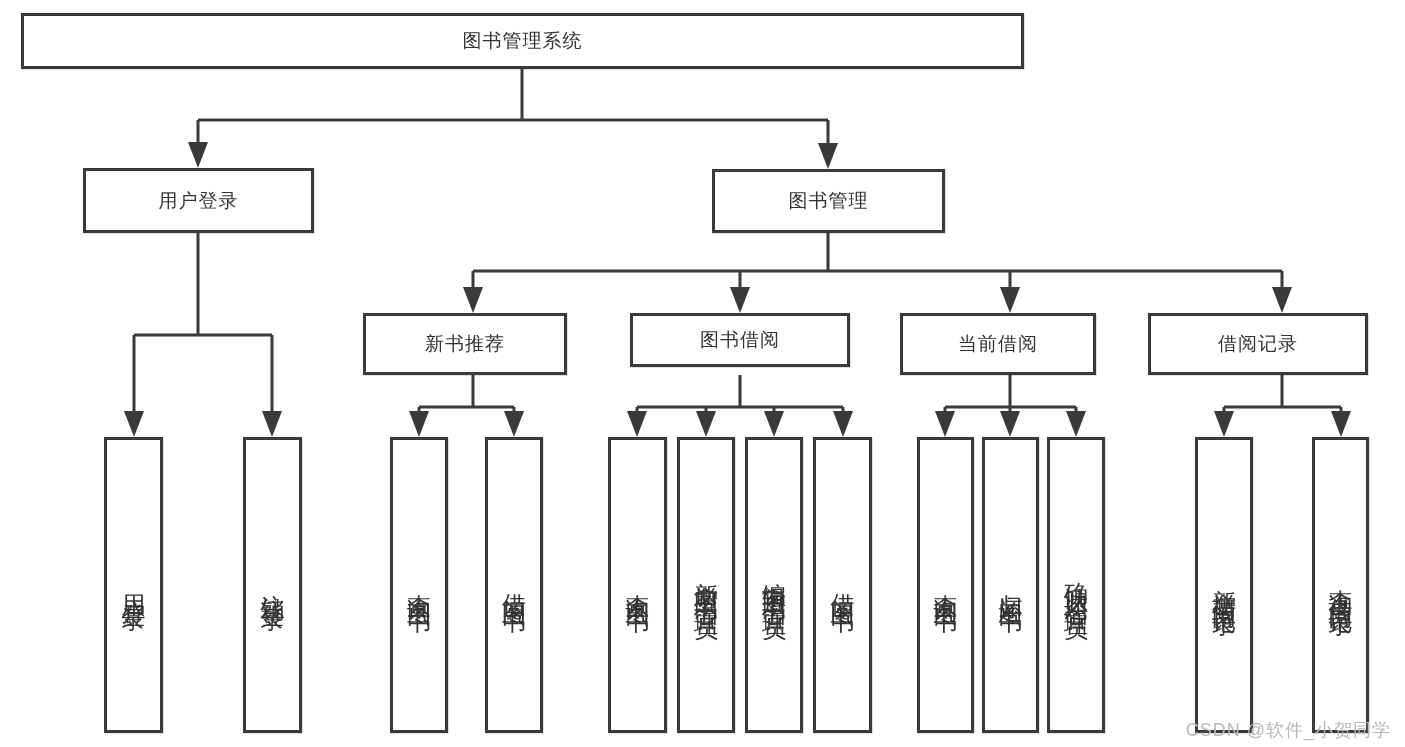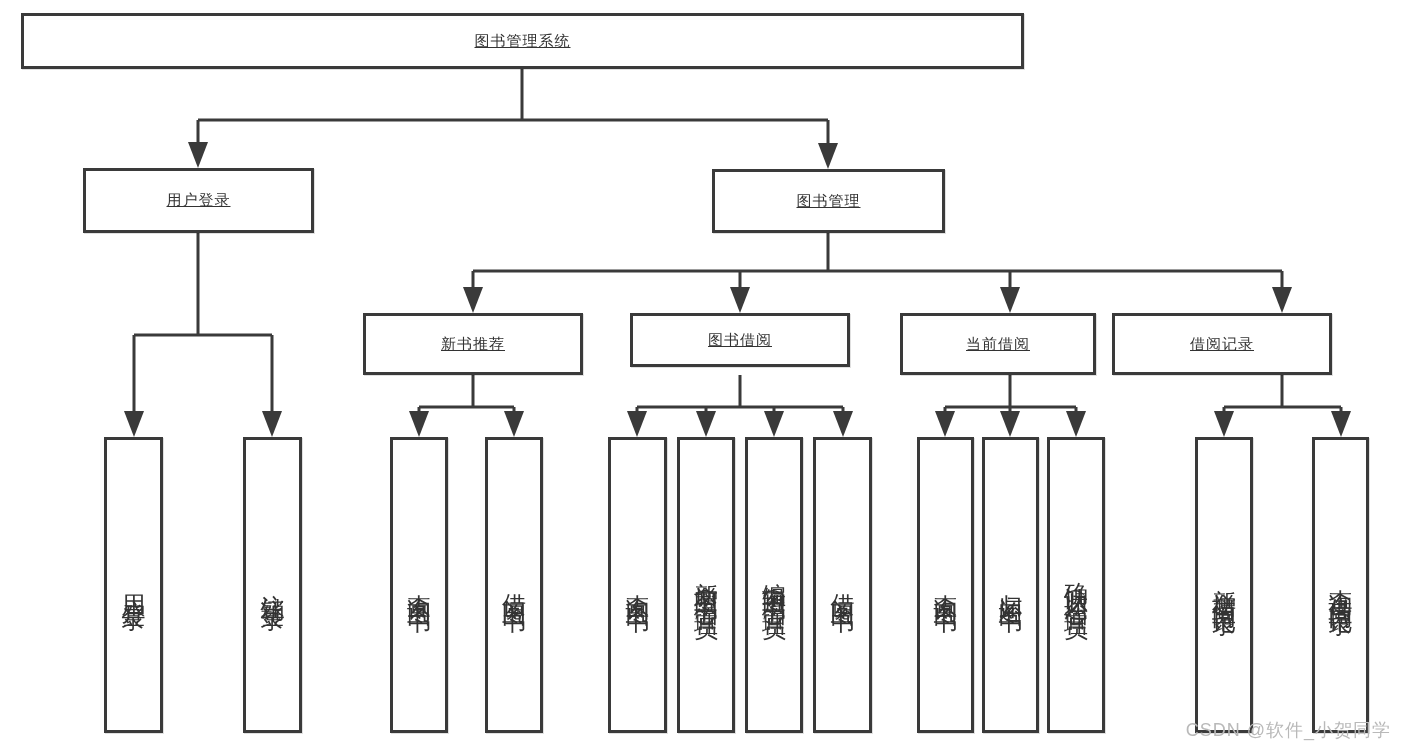--- a/index.html
+++ b/index.html
@@ -38,21 +38,21 @@
     position: absolute;
     background: var(--background);
     border: 3px solid var(--line);
     display: flex;
     align-items: center;
     justify-content: center;
     color: var(--text);
     z-index: 2;
     box-shadow: 1px 1px 0 rgba(0,0,0,0.12);
   }
-  .hnode { font-size: 15px; letter-spacing: 1px; white-space: nowrap; text-decoration: underline; }
+  .hnode { font-size: 19px; letter-spacing: 1px; white-space: nowrap; }
   .vnode span {
     writing-mode: vertical-rl;
     text-orientation: mixed;
     font-size: 24px;
     letter-spacing: 5px;
     line-height: 1;
     white-space: nowrap;
     color: var(--text);
   }
 
@@ -120,24 +120,24 @@
       <polygon points="1214,411 1234,411 1224,437"></polygon>
       <polygon points="1331,411 1351,411 1341,437"></polygon>
     </g>
   </svg>
 
   <div class="node hnode" style="left:21px; top:13px; width:1003px; height:56px;">图书管理系统</div>
 
   <div class="node hnode" style="left:83px; top:168px; width:231px; height:65px;">用户登录</div>
   <div class="node hnode" style="left:712px; top:169px; width:233px; height:64px;">图书管理</div>
 
-  <div class="node hnode" style="left:363px; top:313px; width:220px; height:62px;">新书推荐</div>
+  <div class="node hnode" style="left:363px; top:313px; width:204px; height:62px;">新书推荐</div>
   <div class="node hnode" style="left:630px; top:313px; width:220px; height:54px;">图书借阅</div>
   <div class="node hnode" style="left:900px; top:313px; width:196px; height:62px;">当前借阅</div>
-  <div class="node hnode" style="left:1112px; top:313px; width:220px; height:62px;">借阅记录</div>
+  <div class="node hnode" style="left:1148px; top:313px; width:220px; height:62px;">借阅记录</div>
 
   <div class="node vnode" style="left:104px; top:437px; width:59px; height:296px;">
     <span>用户登录</span>
   </div>
   <div class="node vnode" style="left:243px; top:437px; width:59px; height:296px;">
     <span>注销登录</span>
   </div>
 
   <div class="node vnode" style="left:390px; top:437px; width:58px; height:296px;">
     <span>查询图书</span>

